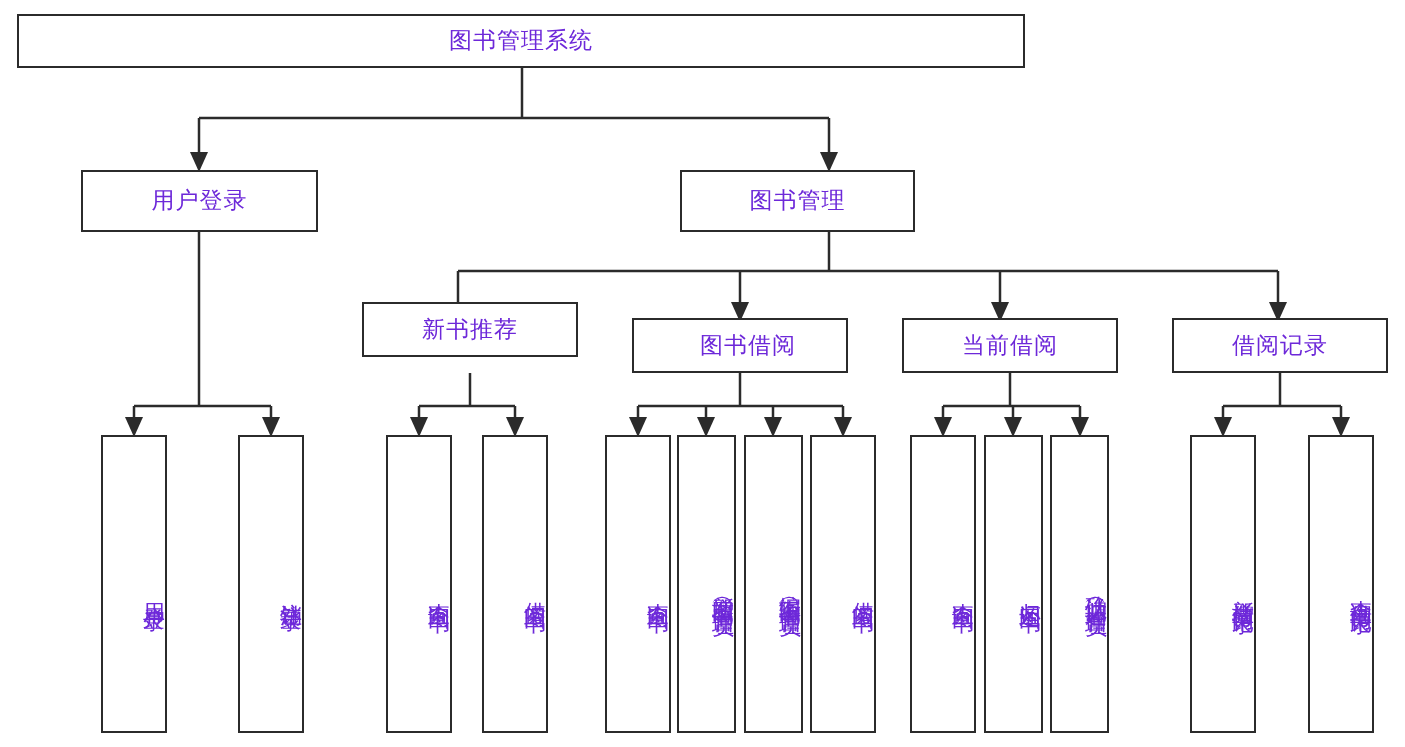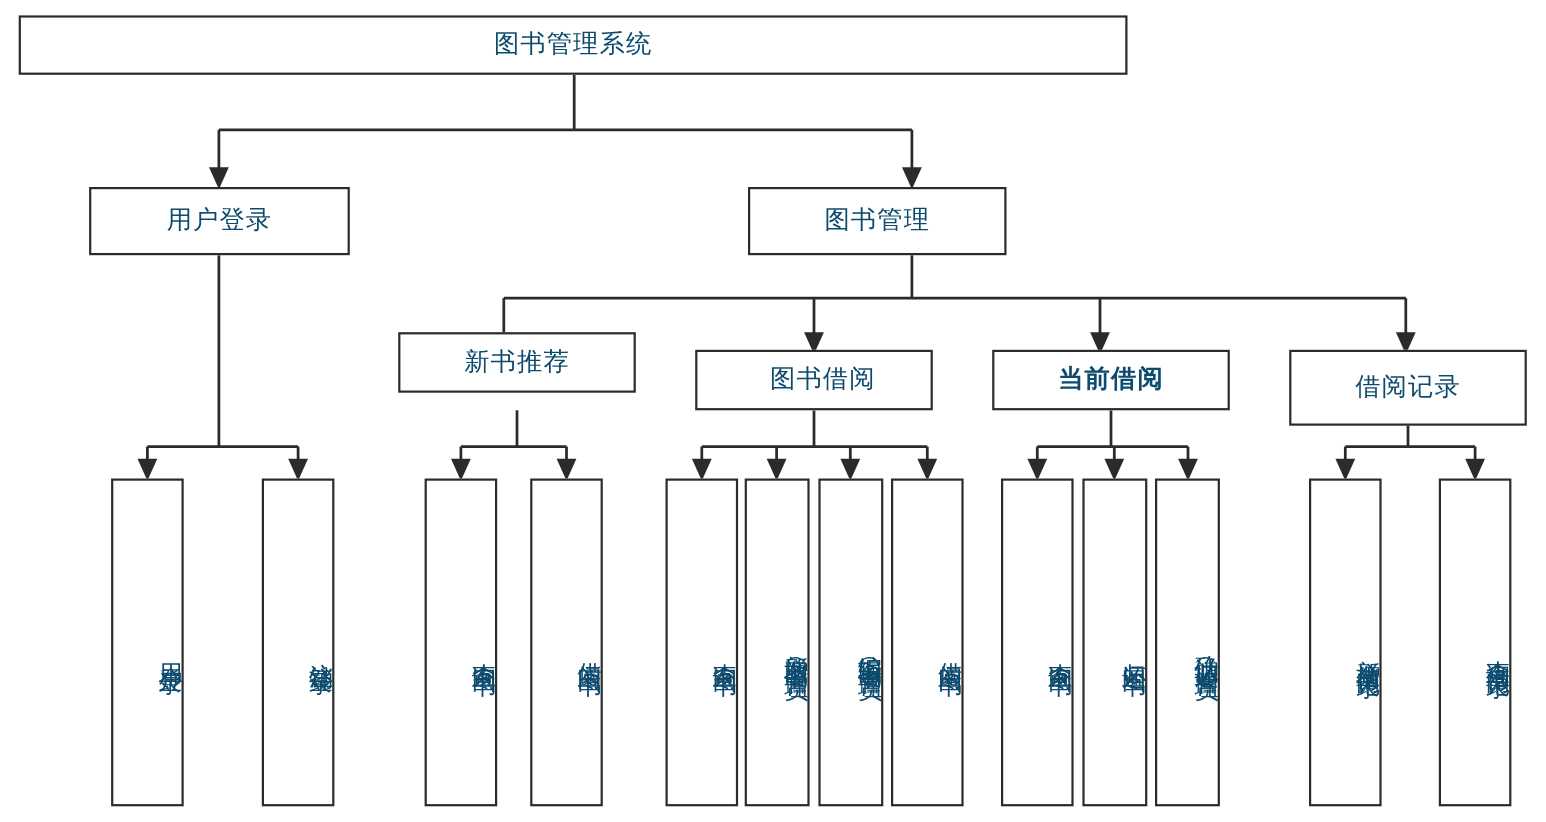--- a/index.html
+++ b/index.html
@@ -25,21 +25,21 @@
     height: 747px;
   }
   .node-box {
     position: absolute;
     box-sizing: border-box;
     border: 2.5px solid #2b2b2b;
     background: #ffffff;
     display: flex;
     align-items: center;
     justify-content: center;
-    color: #0c4a6e;
+    color: #6d28d9;
   }
   .node-box.horizontal {
     font-size: 23px;
     letter-spacing: 1px;
     line-height: 1.1;
   }
   .node-box.vertical {
     writing-mode: vertical-rl;
     text-orientation: upright;
     font-size: 22px;
@@ -168,25 +168,25 @@
   </div>
 
   <div class="node-box horizontal" style="left:362px; top:302px; width:216px; height:55px;text-align:right;">
     <span class="node-label">新书推荐</span>
   </div>
 
   <div class="node-box horizontal" style="left:632px; top:318px; width:216px; height:55px;padding-left:16px;">
     <span class="node-label">图书借阅</span>
   </div>
 
-  <div class="node-box horizontal" style="left:902px; top:318px; width:216px; height:55px;font-weight:bold;">
+  <div class="node-box horizontal" style="left:902px; top:318px; width:216px; height:55px;">
     <span class="node-label">当前借阅</span>
   </div>
 
-  <div class="node-box horizontal" style="left:1172px; top:318px; width:216px; height:69px;">
+  <div class="node-box horizontal" style="left:1172px; top:318px; width:216px; height:55px;">
     <span class="node-label">借阅记录</span>
   </div>
 
   <div class="node-box vertical" style="left:101px; top:435px; width:66px; height:298px;">
     <span class="node-label">用户登录</span>
   </div>
 
   <div class="node-box vertical" style="left:238px; top:435px; width:66px; height:298px;">
     <span class="node-label">注销登录</span>
   </div>

